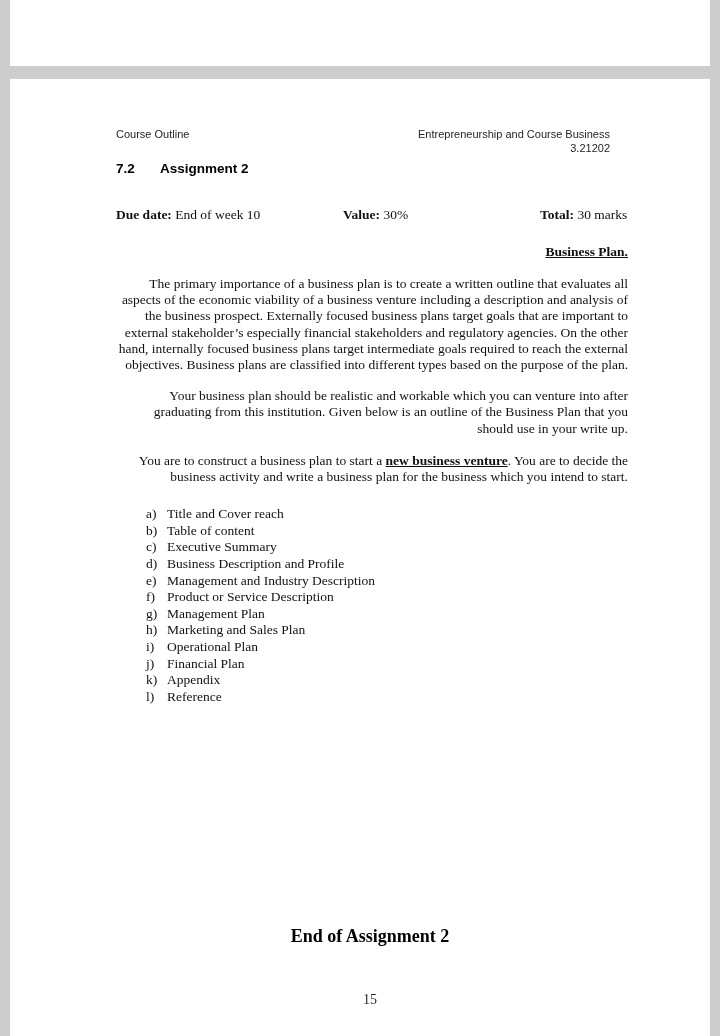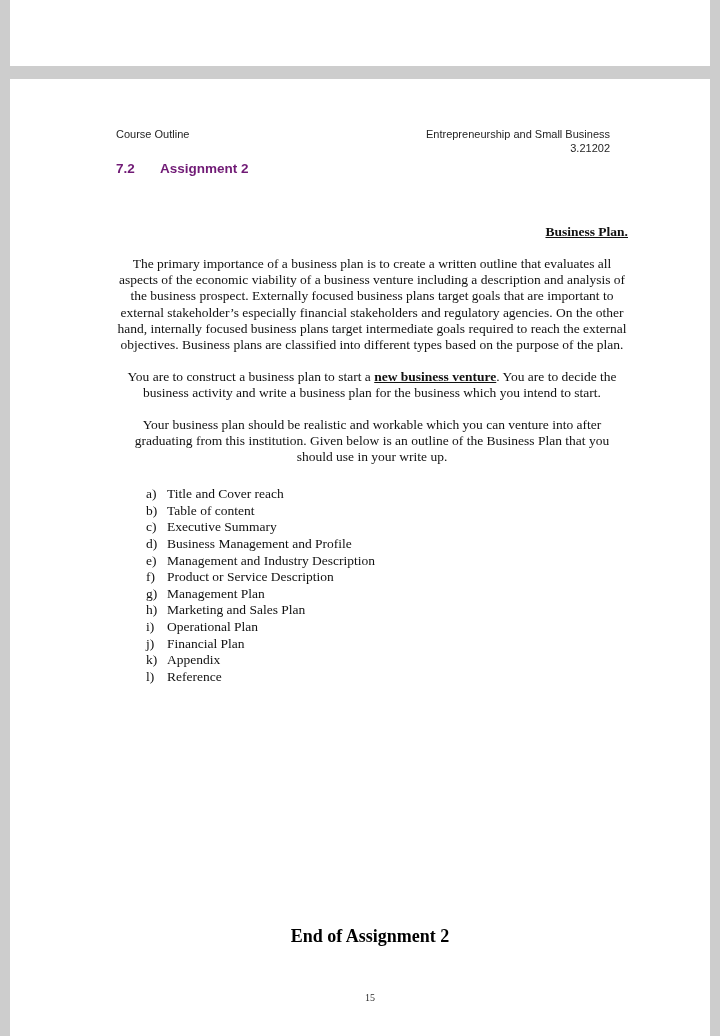--- a/index.html
+++ b/index.html
@@ -81,21 +81,21 @@
   }
 
   
   .section-heading {
     position: absolute;
     left: 106px;
     top: 82px;
     font-family: "Liberation Sans", "DejaVu Sans", sans-serif;
     font-weight: bold;
     font-size: 13.5px;
-    color: #701a75;
+    color: #000000;
     white-space: nowrap;
   }
   .section-heading .sh-num {
     display: inline-block;
     width: 44px;
   }
 
   
   .content {
     position: absolute;
@@ -143,21 +143,21 @@
     margin: 17px 0 0 0;
     font-weight: bold;
     text-decoration: underline;
     font-size: 13.5px;
     text-align: right;
   }
 
   p.body {
     margin: 16px 0 0 0;
     line-height: 16.2px;
-    text-align: center;
+    text-align: right;
     font-size: 13.5px;
   }
   p.body.tight {
     margin-top: 15px;
   }
 
   .inline-em {
     font-weight: bold;
     text-decoration: underline;
   }
@@ -196,66 +196,80 @@
   }
 
   
   .folio {
     position: absolute;
     left: 10px;
     top: 913px;
     width: 700px;
     text-align: center;
     font-family: "Liberation Serif", "DejaVu Serif", serif;
-    font-size: 10px;
+    font-size: 14px;
     color: #2c2c2c;
   }
 </style>
 </head>
 <body>
 
 <div class="doc-viewport">
 
   <div class="page page-prev">
     
   </div>
 
   <div class="page-gap"></div>
 
   <div class="page page-current">
 
     <div class="running-head clearfix">
       <div class="rh-left">Course Outline</div>
       <div class="rh-right">
-        <span class="rh-title">Entrepreneurship and Small Business</span>
+        <span class="rh-title">Entrepreneurship and Course Business</span>
         <span class="rh-code">3.21202</span>
       </div>
     </div>
 
     <div class="section-heading">
       <span class="sh-num">7.2</span><span class="sh-title">Assignment 2</span>
     </div>
 
     <div class="content">
 
+      <div class="meta-line">
+        <div class="meta-due">
+          <span class="meta-label">Due date:</span>
+          <span class="meta-val">End of week 10</span>
+        </div>
+        <div class="meta-value">
+          <span class="meta-label">Value:</span>
+          <span class="meta-val">30%</span>
+        </div>
+        <div class="meta-total">
+          <span class="meta-label">Total:</span>
+          <span class="meta-val">30 marks</span>
+        </div>
+      </div>
 
       <div class="sub-heading">Business Plan.</div>
 
       <p class="body">The primary importance of a business plan is to create a written outline that evaluates all aspects of the economic viability of a business venture including a description and analysis of the business prospect.  Externally focused business plans target goals that are important to external stakeholder’s especially financial stakeholders and regulatory agencies. On the other hand, internally focused business plans target intermediate goals required to reach the external objectives. Business plans are classified into different types based on the purpose of the plan.</p>
 
 
+      <p class="body tight">Your business plan should be realistic and workable which you can venture into after graduating from this institution. Given below is an outline of the Business Plan that you should use in your write up.</p>
+
       <p class="body"><span>You are to construct a business plan to start a </span><span class="inline-em">new business venture</span><span>. You are to decide the business activity and write a business plan for the business which you intend to start.</span></p>
-
-      <p class="body tight">Your business plan should be realistic and workable which you can venture into after graduating from this institution. Given below is an outline of the Business Plan that you should use in your write up.</p>
 
       <ul class="plan-list">
         <li><span class="marker">a)</span><span>Title and Cover reach</span></li>
         <li><span class="marker">b)</span><span>Table of content</span></li>
         <li><span class="marker">c)</span><span>Executive Summary</span></li>
-        <li><span class="marker">d)</span><span>Business Management and Profile</span></li>
+        <li><span class="marker">d)</span><span>Business Description and Profile</span></li>
         <li><span class="marker">e)</span><span>Management and Industry Description</span></li>
         <li><span class="marker">f)</span><span>Product or Service Description</span></li>
         <li><span class="marker">g)</span><span>Management Plan</span></li>
         <li><span class="marker">h)</span><span>Marketing and Sales Plan</span></li>
         <li><span class="marker">i)</span><span>Operational Plan</span></li>
         <li><span class="marker">j)</span><span>Financial Plan</span></li>
         <li><span class="marker">k)</span><span>Appendix</span></li>
         <li><span class="marker">l)</span><span>Reference</span></li>
       </ul>
 

